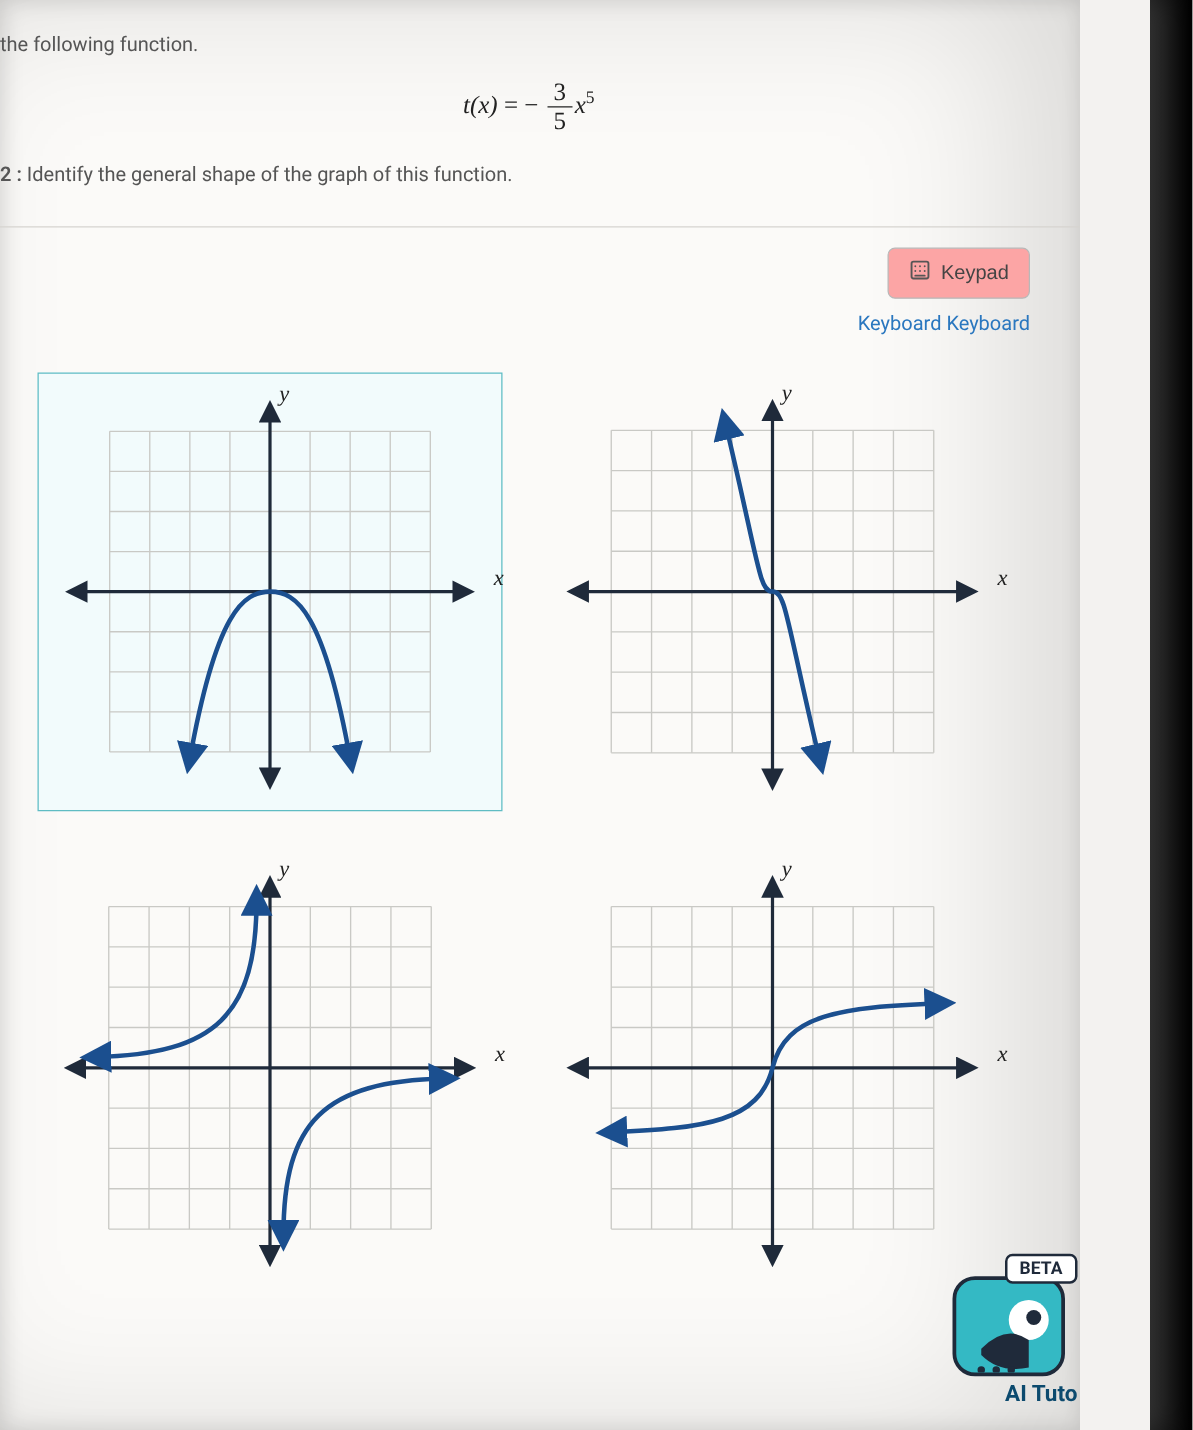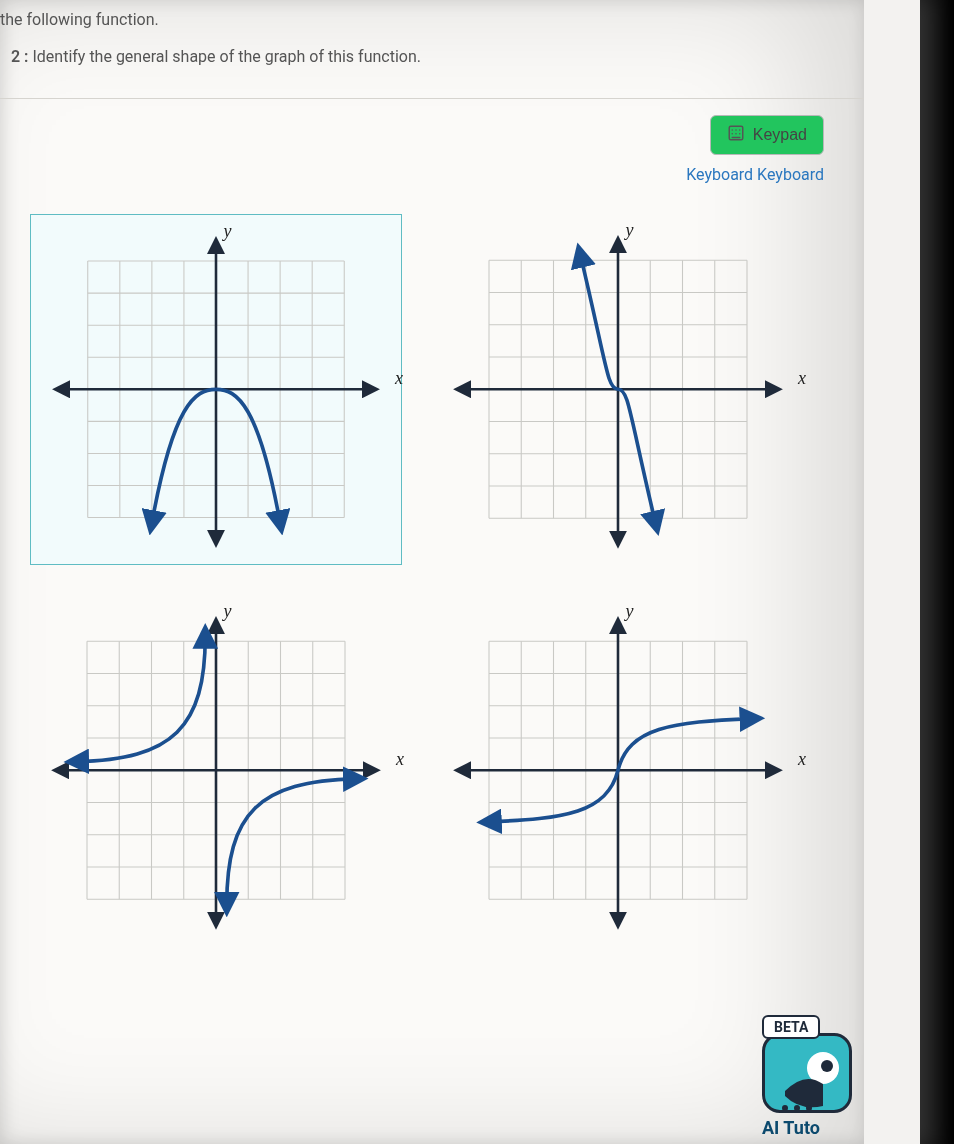--- a/index.html
+++ b/index.html
@@ -9,21 +9,21 @@
     width: 954px;
     height: 1144px;
     position: relative;
     overflow: hidden;
     color: #3a3a3a;
   }
   .page {
     background: #fbfaf8;
     width: 864px;
     min-height: 1144px;
-    padding: 0 0 20px 0;
+    padding: 16px 0 20px 0;
     box-shadow: 2px 0 18px rgba(0,0,0,0.15) inset, -60px 0 120px rgba(0,0,0,0.12) inset;
     position: relative;
   }
   .right-shadow {
     position: absolute;
     right: 0; top: 0; bottom: 0;
     width: 34px;
     background: linear-gradient(to right, #333, #000);
     box-shadow: -6px 0 20px rgba(0,0,0,0.4) inset;
   }
@@ -44,39 +44,38 @@
     color: #222;
   }
   .frac { display: inline-block; vertical-align: middle; text-align: center; font-style: normal; margin: 0 2px; }
   .frac .num { display: block; border-bottom: 1.2px solid #222; padding: 0 5px; line-height: 1.1; }
   .frac .den { display: block; padding: 0 5px; line-height: 1.1; }
   .sup { font-size: 0.7em; vertical-align: super; }
   .step-line {
     font-size: 16px;
     color: #555;
     padding-bottom: 18px;
-    margin-left: 11px;
   }
   .step-num { font-weight: 600; }
   .divider { border: none; border-top: 1px solid #d6d4cf; margin: 0 0 16px 0; }
   .toolbar {
     display: flex;
     flex-direction: column;
     align-items: flex-end;
     gap: 10px;
     padding-right: 40px;
     margin-bottom: 30px;
   }
   .keypad-btn {
     display: inline-flex;
     align-items: center;
     gap: 8px;
     border: 1px solid #b8b8b8;
     border-radius: 6px;
-    background: #22c55e;
+    background: #fca5a5;
     padding: 8px 16px;
     font-size: 16px;
     color: #444;
     cursor: pointer;
   }
   .keypad-btn svg { width: 18px; height: 18px; }
   .shortcuts-link {
     color: #2a77bf;
     font-size: 16px;
     cursor: pointer;
@@ -104,23 +103,23 @@
     font-size: 18px;
     color: #222;
   }
   .y-label { top: 6px; left: 52%; }
   .x-label { top: 44%; right: -2px; }
   .graph-svg { display: block; width: 100%; height: auto; }
 
   .tutor-badge {
     position: absolute;
     right: 2px;
-    bottom: 6px;
+    bottom: 18px;
     width: 100px;
-    text-align: left;
+    text-align: right;
   }
   .tutor-badge .beta {
     display: inline-block;
     border: 2px solid #1f2a3a;
     border-radius: 6px;
     padding: 2px 10px;
     font-weight: 700;
     font-size: 14px;
     color: #1f2a3a;
     background: #fff;
@@ -145,20 +144,31 @@
   }
 </style>
 </head>
 <body>
 
 <div class="page">
 
   <div class="header">
     <div class="prompt-line">the following function.</div>
 
+    <div class="equation">
+      <span>t(x)</span>
+      <span style="font-style:normal;"> </span>
+      <span style="font-style:normal;">=</span>
+      <span style="font-style:normal;"> </span>
+      <span style="font-style:normal;">−</span>
+      <span class="frac">
+        <span class="num">3</span>
+        <span class="den">5</span>
+      </span><span>x</span><span class="sup" style="font-style:normal;">5</span>
+    </div>
 
     <div class="step-line">
       <span class="step-num">2 :</span>
       <span> </span>
       <span>Identify the general shape of the graph of this function.</span>
     </div>
   </div>
 
   <hr class="divider">
 

